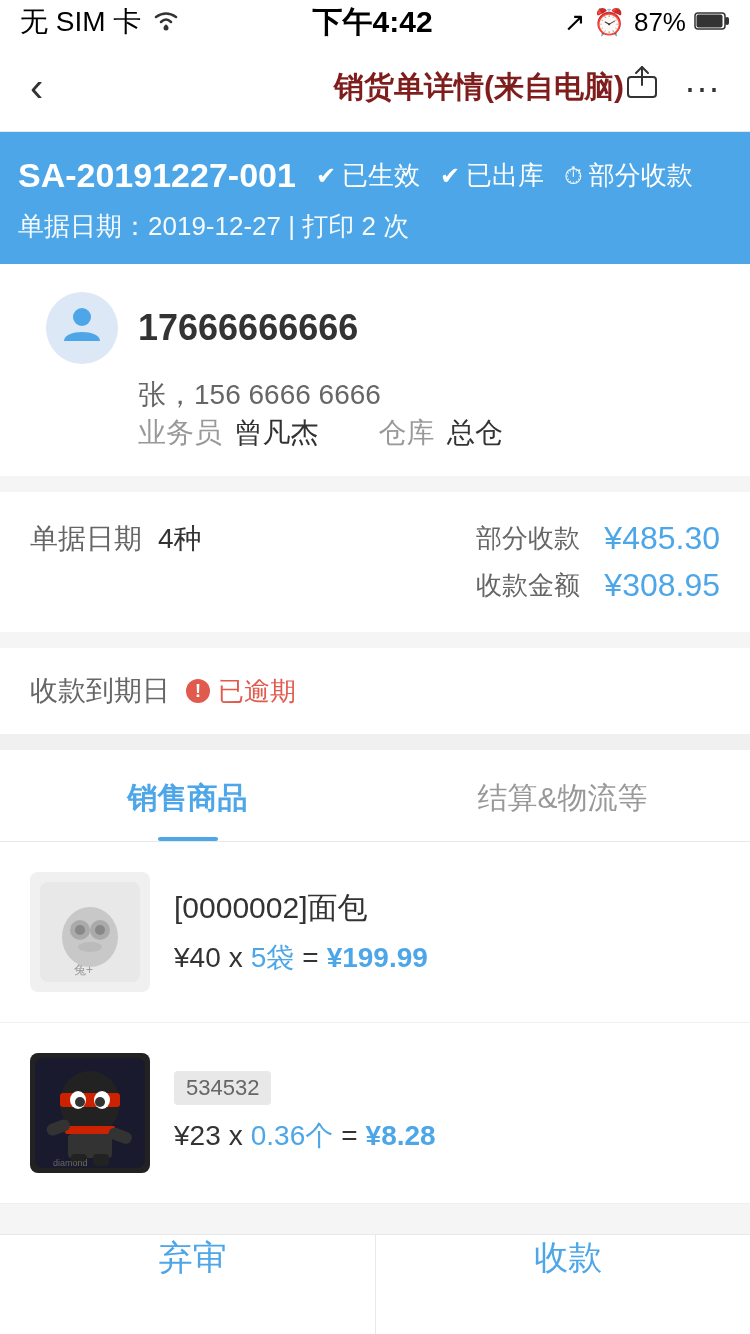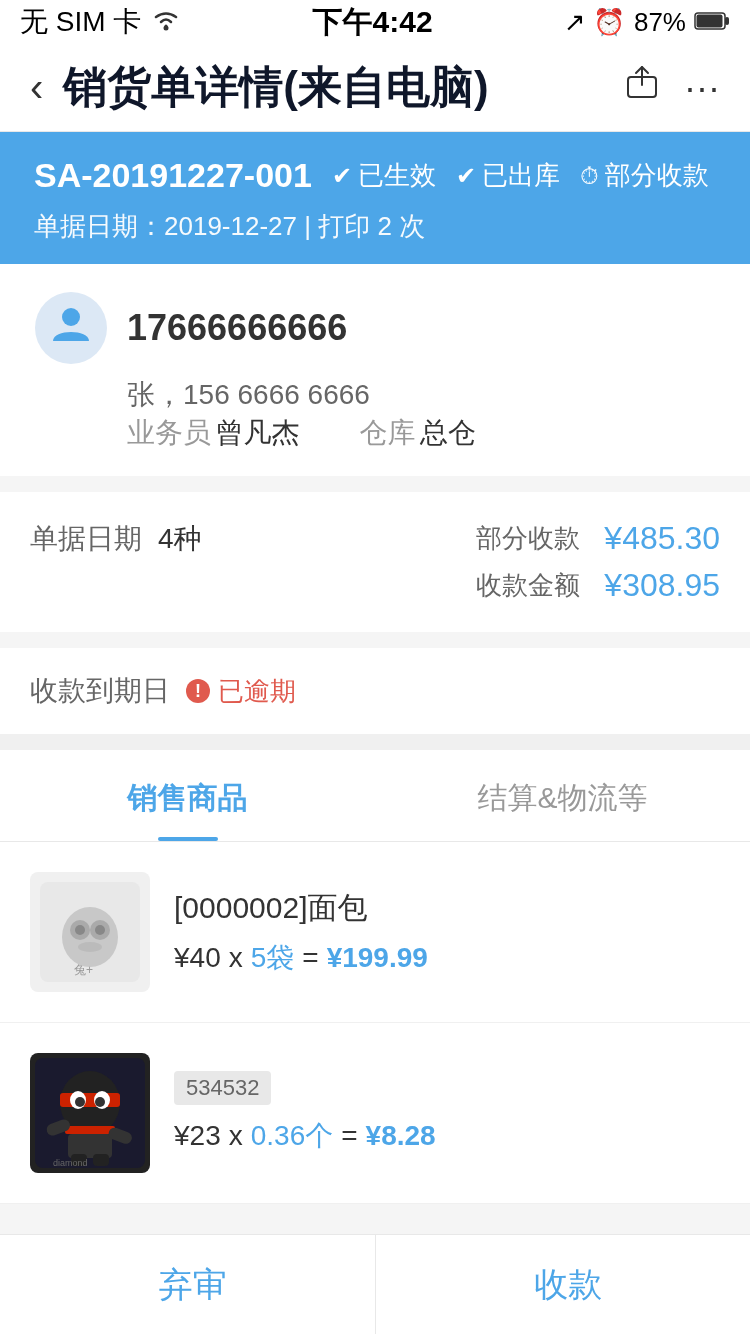--- a/index.html
+++ b/index.html
@@ -51,40 +51,40 @@
       position: relative;
     }
     .nav-back {
       font-size: 40px;
       color: #333;
       cursor: pointer;
       padding-right: 20px;
     }
     .nav-title {
       flex: 1;
-      text-align: left;
-      font-size: 44px;
+      text-align: right;
+      font-size: 30px;
       font-weight: 600;
-      color: #0f172a;
+      color: #7f1d1d;
     }
     .nav-actions {
       display: flex;
       align-items: center;
       gap: 24px;
     }
     .nav-share-icon, .nav-more-icon {
       font-size: 36px;
       color: #333;
       cursor: pointer;
     }
 
     
     .order-banner {
       background: #4da6e8;
-      padding: 24px 34px 20px;
+      padding: 24px 18px 20px;
     }
     .order-banner-row1 {
       display: flex;
       align-items: center;
       gap: 20px;
       margin-bottom: 14px;
     }
     .order-id {
       font-size: 34px;
       font-weight: 700;
@@ -102,21 +102,21 @@
     }
     .order-meta {
       font-size: 26px;
       color: #fff;
       opacity: 0.95;
     }
 
     
     .customer-section {
       background: #fff;
-      padding: 28px 35px 24px;
+      padding: 28px 46px 24px;
       margin-bottom: 16px;
     }
     .customer-row {
       display: flex;
       align-items: center;
       gap: 20px;
       margin-bottom: 12px;
     }
     .avatar {
       width: 72px;
@@ -148,20 +148,21 @@
       gap: 60px;
       padding-left: 92px;
     }
     .info-label {
       font-size: 28px;
       color: #999;
     }
     .info-value {
       font-size: 28px;
       color: #333;
+      margin-left: 8px;
     }
 
     
     .stats-section {
       background: #fff;
       padding: 28px 30px;
       margin-bottom: 16px;
     }
     .stats-row {
       display: flex;
@@ -341,21 +342,20 @@
       left: 0;
       width: 750px;
       height: 100px;
       background: #fff;
       border-top: 1px solid #e8e8e8;
       display: flex;
     }
     .bottom-btn {
       flex: 1;
       display: flex;
-      align-items: center;
       justify-content: center;
       font-size: 34px;
       font-weight: 500;
       cursor: pointer;
       margin-left: 11px;
     }
     .bottom-btn.cancel {
       color: #4da6e8;
       border-right: 1px solid #e8e8e8;
     }

